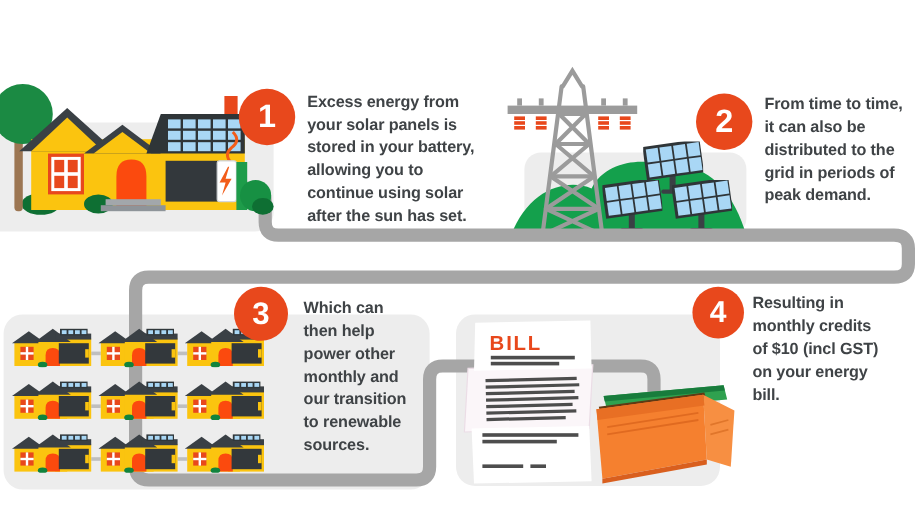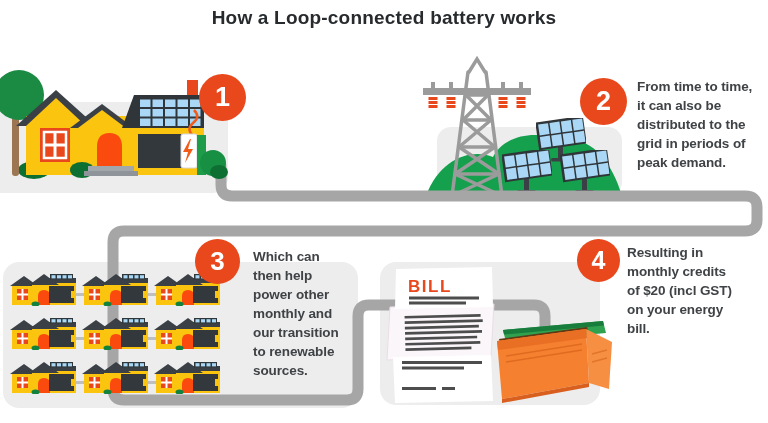--- a/index.html
+++ b/index.html
@@ -232,38 +232,43 @@
       <polygon points="499,339 587,327 588,331 500,343" fill="#5F3A14"></polygon>
       <polygon points="586,329 612,342 609,389 589,383" fill="#F78F42" data-name="wallet-flap"></polygon>
       <path d="M592,354 L607,350 M592,362 L607,358" stroke="#E0762B" stroke-width="1.5" fill="none"></path>
       <polygon points="497,341 586,329 589,383 502,399" fill="#F5802F" data-name="wallet-front"></polygon>
       <polygon points="497,341 586,329 587,338 498,350" fill="#E86F24"></polygon>
       <polygon points="502,399 589,383 589,387 502,403" fill="#D95F1E"></polygon>
       <path d="M506,356 L582,344 M506,362 L582,350" stroke="#E06A20" stroke-width="1.5" fill="none"></path>
     </g>
   </svg>
 
-  <div class="title" data-name="page-title">How a Loop-connected battery works</div>
 
   <div class="num" id="n1" data-name="step-1-badge">1</div>
   <div class="num" id="n2" data-name="step-2-badge">2</div>
   <div class="num" id="n3" data-name="step-3-badge">3</div>
   <div class="num" id="n4" data-name="step-4-badge">4</div>
 
+  <div class="step-text" id="t1" data-name="step-1-text">Excess energy from
+your solar panels is
+stored in your battery,
+allowing you to
+continue using solar
+after the sun has set.</div>
   <div class="step-text" id="t2" data-name="step-2-text">From time to time,
 it can also be
 distributed to the
 grid in periods of
 peak demand.</div>
   <div class="step-text" id="t3" data-name="step-3-text">Which can
 then help
 power other
 monthly and
 our transition
 to renewable
 sources.</div>
   <div class="step-text" id="t4" data-name="step-4-text">Resulting in
 monthly credits
-of $20 (incl GST)
+of $10 (incl GST)
 on your energy
 bill.</div>
 
 </div>
 
 </body></html>

